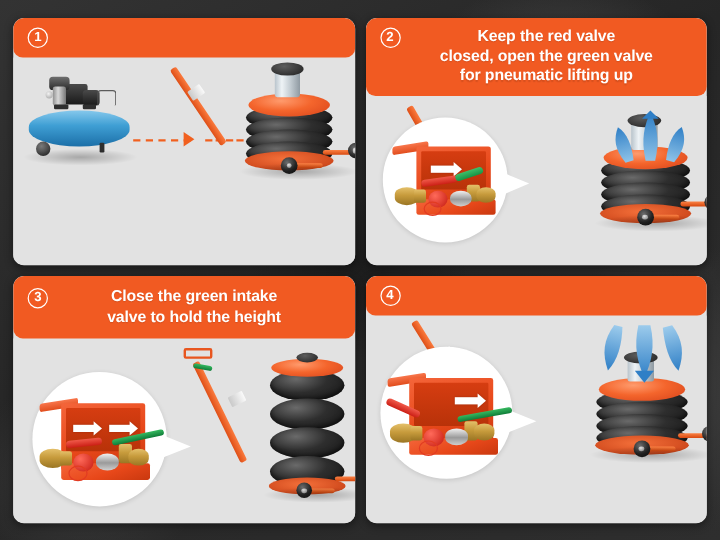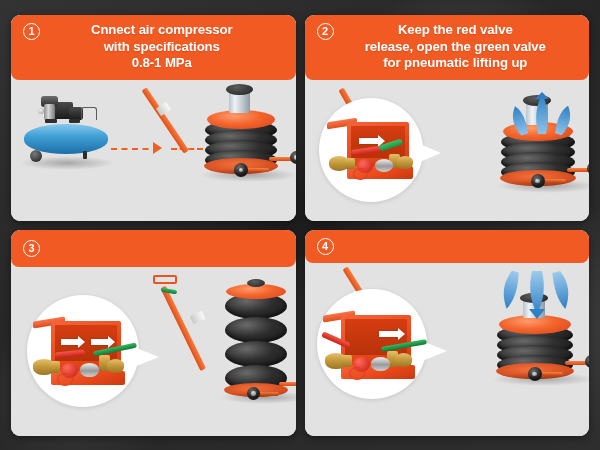--- a/index.html
+++ b/index.html
@@ -288,23 +288,20 @@
 </head>
 <body>
 
 <div id="bg-texture"></div>
 
 <div id="grid">
 
   <div class="panel">
     <div class="panel-header">
       <div class="badge">1</div>
-      <div class="head-text">Cnnect air compressor
-with specifications
-0.8-1 MPa</div>
     </div>
     <div class="panel-body">
       <div class="stage">
 
         <div>
           <div class="comp-tank" style="left:13px;top:44px;width:84px;height:30px;"></div>
           <div class="comp-motor" style="left:40px;top:22px;width:22px;height:17px;"></div>
           <div class="comp-pump" style="left:30px;top:16px;width:17px;height:11px;border-radius:3px;"></div>
           <div class="comp-cyl" style="left:33px;top:24px;width:11px;height:16px;"></div>
           <div class="comp-motor" style="left:58px;top:27px;width:14px;height:13px;border-radius:3px;"></div>
@@ -342,21 +339,21 @@
         </div>
 
       </div>
     </div>
   </div>
 
   <div class="panel">
     <div class="panel-header">
       <div class="badge">2</div>
       <div class="head-text">Keep the red valve
-release, open the green valve
+closed, open the green valve
 for pneumatic lifting up</div>
     </div>
     <div class="panel-body">
       <div class="stage">
 
         <div>
           <div class="handle-bar" style="left:36px;top:6px;width:80px;height:6px;transform:rotate(60deg);"></div>
           <div class="handle-label" style="left:52px;top:22px;width:9px;height:12px;transform:rotate(60deg);"></div>
           <div class="bellow" style="left:196px;top:52px;width:74px;height:20px;"></div>
           <div class="bellow" style="left:196px;top:62px;width:74px;height:20px;"></div>
@@ -409,20 +406,22 @@
           </div>
         </div>
 
       </div>
     </div>
   </div>
 
   <div class="panel">
     <div class="panel-header h3">
       <div class="badge">3</div>
+      <div class="head-text">Close the green intake
+valve to hold the height</div>
     </div>
     <div class="panel-body">
       <div class="stage">
 
         <div>
           <div class="handle-grip" style="left:142px;top:8px;width:24px;height:9px;"></div>
           <div class="handle-bar" style="left:152px;top:17px;width:92px;height:6px;transform:rotate(64deg);"></div>
           <div class="handle-label" style="left:182px;top:44px;width:9px;height:13px;transform:rotate(64deg);"></div>
           <div class="greenhose" style="left:150px;top:22px;width:16px;height:4px;transform:rotate(10deg);"></div>
           <div class="bellow" style="left:214px;top:26px;width:62px;height:26px;"></div>

